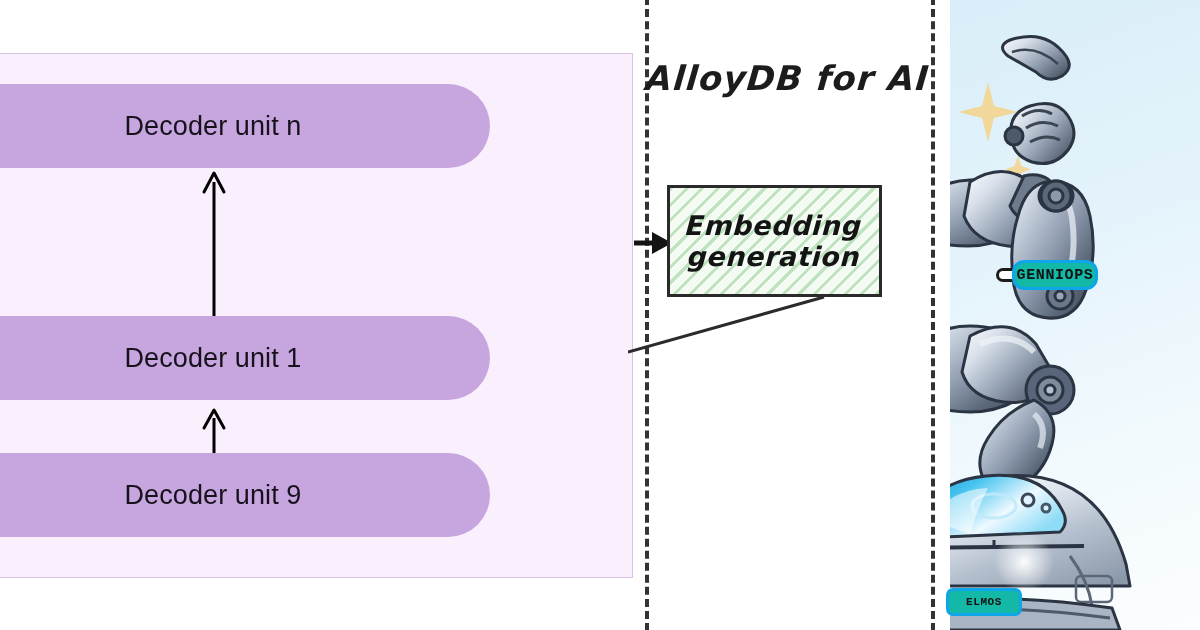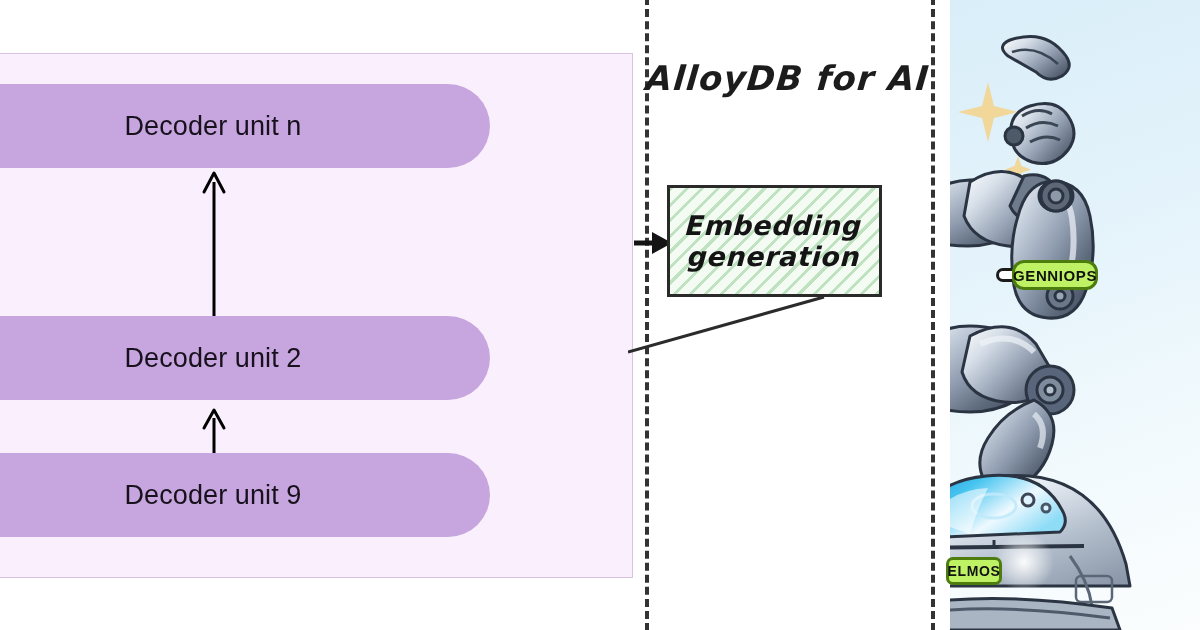--- a/index.html
+++ b/index.html
@@ -158,24 +158,24 @@
     top: 0;
     width: 250px;
     height: 630px;
     overflow: hidden;
     background: linear-gradient(160deg, #d9eef9 0%, #e4f3fb 38%, #f2fafd 72%, #fbfdfe 100%);
   }
   #right-panel svg { display: block; }
   .sparkle { fill: #f2d79a; }
   .name-tag {
     position: absolute;
-    background: #bef264;
-    border: 3px solid #4d7c0f;
+    background: #14b8a6;
+    border: 3px solid #0ea5e9;
     border-radius: 12px;
-    font-family: Liberation Sans, sans-serif;
+    font-family: Liberation Mono, monospace;
     font-weight: bold;
     color: #111111;
     display: flex;
     align-items: center;
     justify-content: center;
     letter-spacing: 0.6px;
     box-sizing: border-box;
   }
   #tag-genniops {
     left: 1012px;
@@ -191,24 +191,24 @@
     width: 20px;
     height: 14px;
     border: 3px solid #1b1b1b;
     border-right: none;
     border-radius: 7px 0 0 7px;
     background: #ffffff;
     box-sizing: border-box;
   }
   #tag-elmos {
     left: 946px;
-    top: 557px;
-    width: 56px;
+    top: 588px;
+    width: 76px;
     height: 28px;
-    font-size: 14px;
+    font-size: 11px;
     border-radius: 7px;
     border-width: 3px;
   }
 </style>
 </head>
 <body>
 
 <div id="stage">
 
   <div id="left-panel">
@@ -219,21 +219,21 @@
       </div>
 
       <div class="arrow-wrap" id="arrow-2-to-n">
         <svg width="30" height="148" viewBox="0 0 30 148">
           <line x1="15" y1="148" x2="15" y2="14" stroke="#000000" stroke-width="3"></line>
           <polyline points="5,24 15,5 25,24" fill="none" stroke="#000000" stroke-width="3" stroke-linecap="round" stroke-linejoin="round"></polyline>
         </svg>
       </div>
 
       <div class="decoder-pill" id="pill-2">
-        <span>Decoder unit 2</span>
+        <span>Decoder unit 1</span>
       </div>
 
       <div class="arrow-wrap" id="arrow-1-to-2">
         <svg width="30" height="47" viewBox="0 0 30 47">
           <line x1="15" y1="47" x2="15" y2="12" stroke="#000000" stroke-width="3"></line>
           <polyline points="5,22 15,4 25,22" fill="none" stroke="#000000" stroke-width="3" stroke-linecap="round" stroke-linejoin="round"></polyline>
         </svg>
       </div>
 
       <div class="decoder-pill" id="pill-1">

